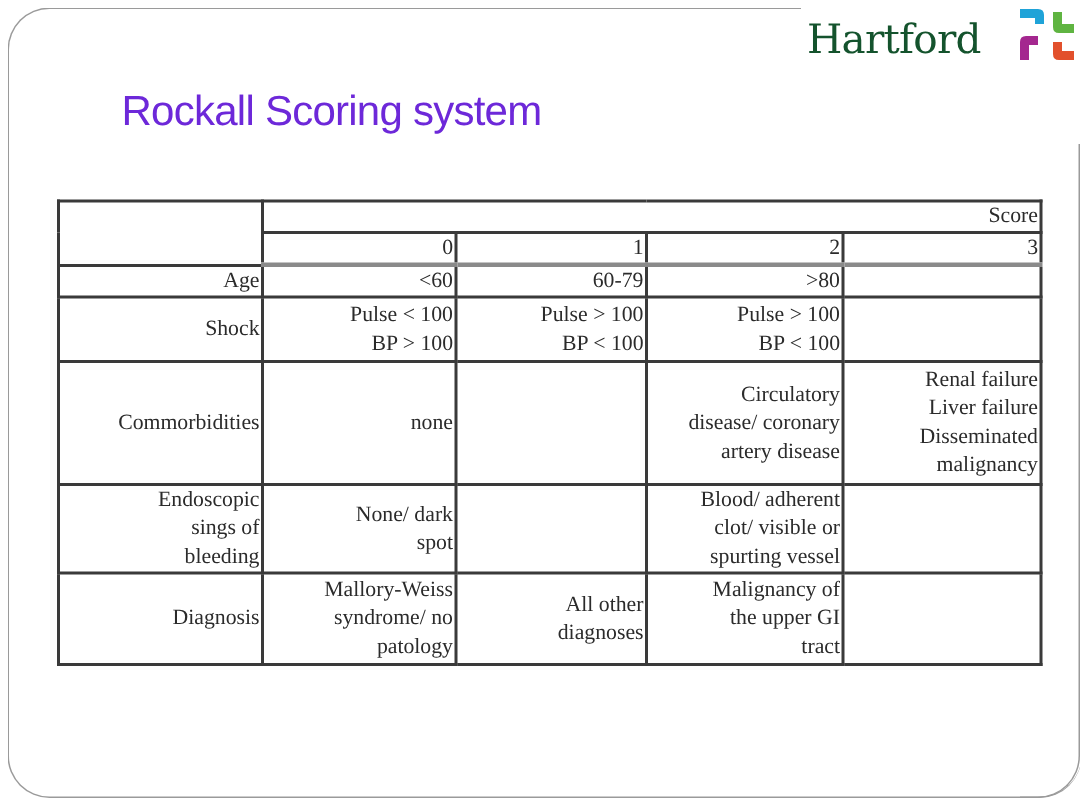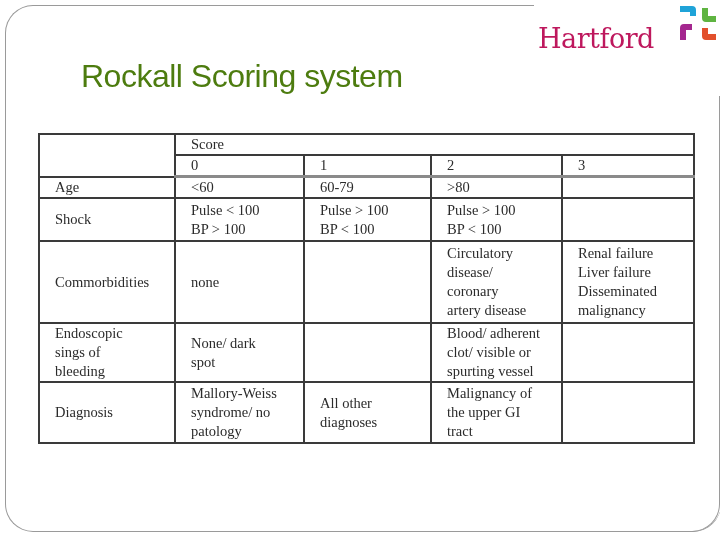--- a/index.html
+++ b/index.html
@@ -17,39 +17,39 @@
     position: absolute; right: 0; top: 5px; width: 40px; height: 527px;
     border-right: 1px solid #9a9a9a; border-bottom: 1px solid #9a9a9a;
     border-bottom-right-radius: 28px; box-sizing: border-box;
   }
   .logo-mask {
     position: absolute; left: 534px; top: 0; width: 186px; height: 96px;
     background: #ffffff;
   }
   .title {
     position: absolute; left: 81px; top: 58px;
-    font-family: "Liberation Sans", sans-serif; font-size: 32px;
-    color: #4d7c0f; letter-spacing: -0.5px; font-weight: normal;
+    font-family: "Liberation Sans", sans-serif; font-size: 28px;
+    color: #6d28d9; letter-spacing: -0.5px; font-weight: normal;
   }
   .logo-text {
-    position: absolute; left: 538px; top: 24px;
-    font-family: "DejaVu Serif", serif; color: #be185d;
+    position: absolute; left: 538px; top: 12px;
+    font-family: "DejaVu Serif", serif; color: #14532d;
     font-size: 27px; line-height: 30px; letter-spacing: -0.5px; text-align: right;
   }
   .logo-mark { position: absolute; left: 676px; top: 2px; width: 44px; height: 44px; }
 
   .rockall-table {
     position: absolute; left: 38px; top: 133px;
     border-collapse: collapse;
     font-family: "Liberation Serif", serif; font-size: 14.5px; color: #2b2b2b;
     table-layout: fixed;
   }
   .rockall-table td {
-    border: 2px solid #3a3a3a; text-align: left; vertical-align: middle;
-    padding: 0 15px; line-height: 19px; box-sizing: border-box;
+    border: 2px solid #3a3a3a; text-align: right; vertical-align: middle;
+    padding: 0 1px; line-height: 19px; box-sizing: border-box;
   }
   .rockall-table td.cell-text { white-space: pre-line; }
   .rockall-table tr.score-row td { border-bottom: 3px solid #8a8a8a; }
 </style>
 </head>
 <body>
 
 <div class="slide-frame"></div>
 <div class="slide-frame-right"></div>
 <div class="logo-mask"></div>

